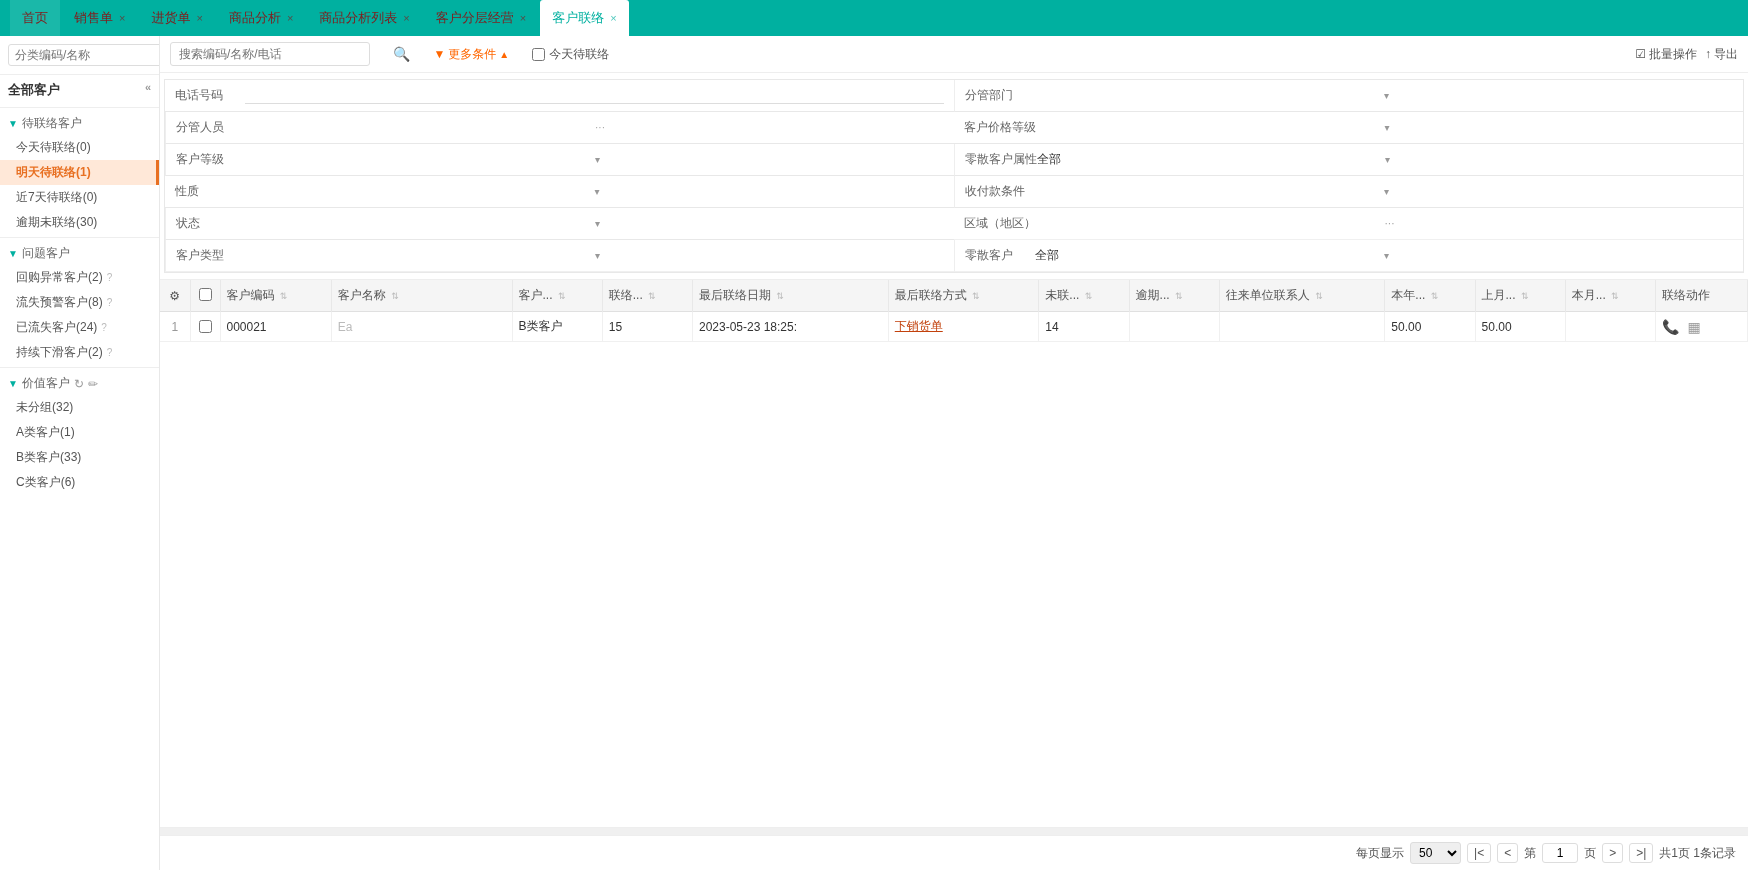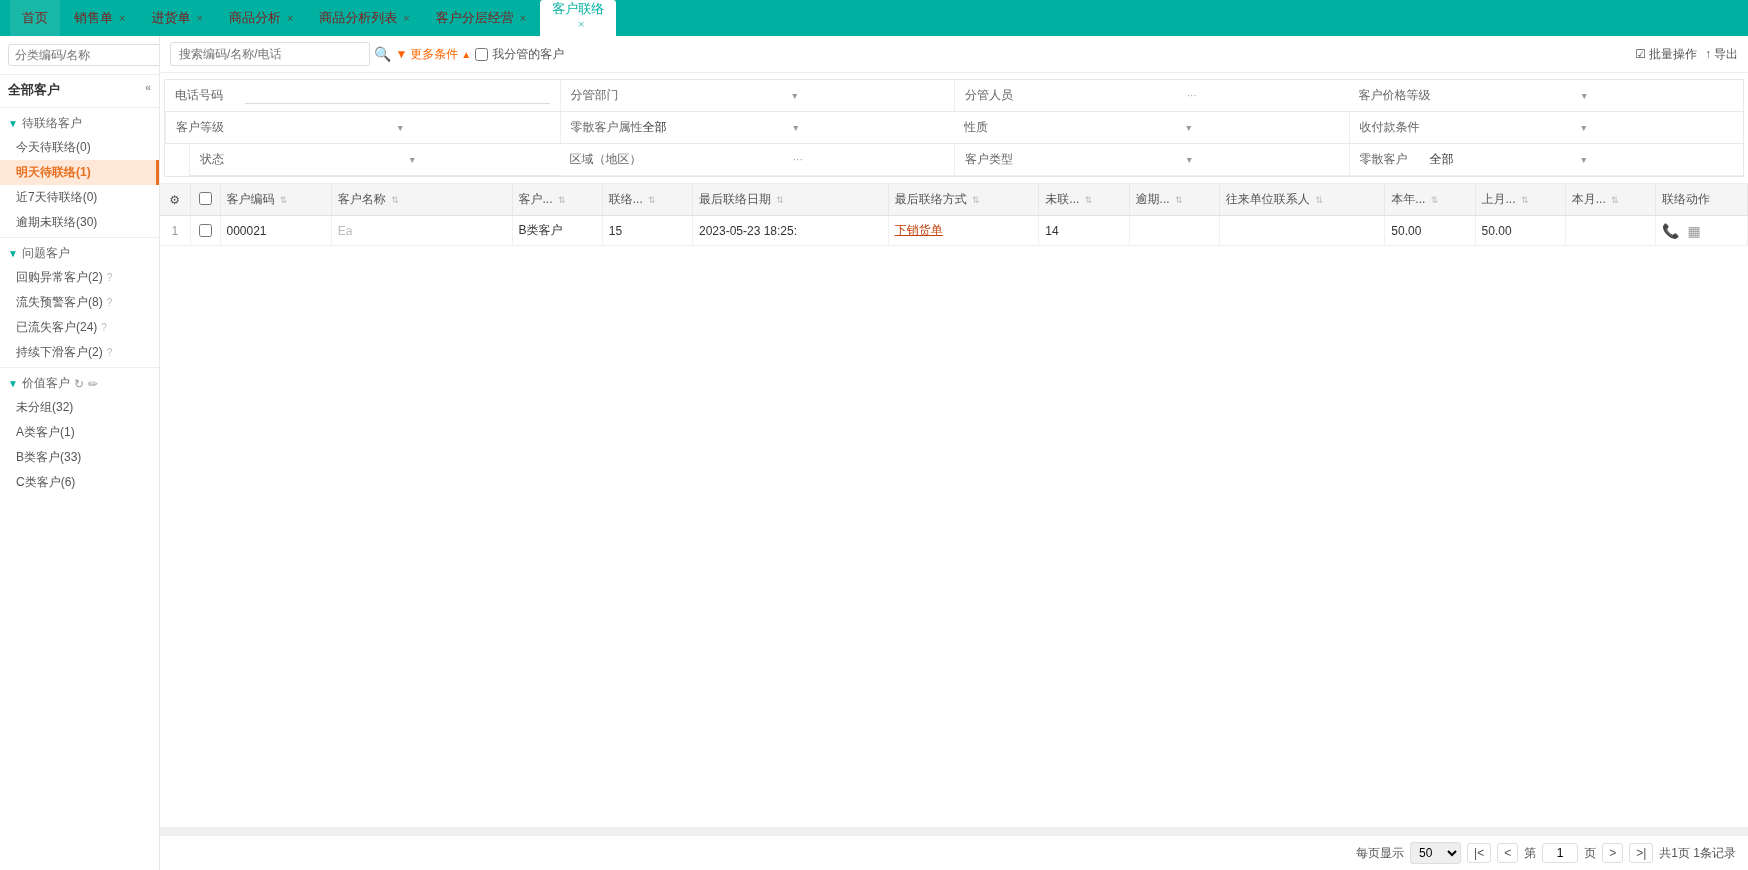--- a/index.html
+++ b/index.html
@@ -1,21 +1,21 @@
 <!DOCTYPE html>
 <html><head>
   <meta charset="utf-8">
   <style>
     * { margin: 0; padding: 0; box-sizing: border-box; }
     body { font-family: 'Microsoft YaHei', Arial, sans-serif; font-size: 12px; background: #f5f5f5; color: #333; overflow-x: hidden; }
 
     
     .top-nav { background: #00b0a0; height: 36px; display: flex; align-items: center; padding: 0 10px; gap: 2px; }
     .nav-item { color: #7f1d1d; padding: 0 12px; height: 36px; display: flex; align-items: center; cursor: pointer; font-size: 13px; white-space: nowrap; }
-    .nav-item.active { background: #fff; color: #00b0a0; border-radius: 3px 3px 0 0; flex-direction: column; }
+    .nav-item.active { background: #fff; color: #00b0a0; border-radius: 3px 3px 0 0; }
     .nav-item .close-x { margin-left: 6px; font-size: 11px; opacity: 0.7; }
     .nav-home { background: rgba(255,255,255,0.1); }
 
     
     .main-layout { display: flex; height: calc(100vh - 36px); }
 
     
     .sidebar { width: 160px; min-width: 160px; background: #fff; border-right: 1px solid #e8e8e8; display: flex; flex-direction: column; overflow-y: auto; }
     .sidebar-search { padding: 8px; display: flex; align-items: center; border-bottom: 1px solid #eee; }
     .sidebar-search input { flex: 1; border: 1px solid #ddd; border-radius: 3px; padding: 3px 6px; font-size: 12px; outline: none; }
@@ -28,21 +28,21 @@
     .sidebar-group-title .arrow { margin-right: 4px; font-size: 10px; color: #00b0a0; }
 
     .sidebar-item { padding: 4px 8px 4px 16px; color: #555; font-size: 12px; cursor: pointer; display: flex; align-items: center; }
     .sidebar-item.active { background: #ffe8d8; color: #e87022; border-right: 3px solid #e87022; font-weight: bold; }
     .sidebar-item .help-icon { margin-left: 4px; color: #bbb; font-size: 10px; }
 
     
     .content-area { flex: 1; display: flex; flex-direction: column; overflow: hidden; }
 
     
-    .toolbar { background: #fff; padding: 6px 10px; display: flex; align-items: center; gap: 4px; border-bottom: 1px solid #eee; }
+    .toolbar { background: #fff; padding: 6px 10px; display: flex; align-items: center; gap: 23px; border-bottom: 1px solid #eee; }
     .search-input { border: 1px solid #ddd; border-radius: 3px; padding: 4px 8px; font-size: 12px; width: 200px; outline: none; }
     .search-btn { background: none; border: none; cursor: pointer; color: #ff6600; font-size: 14px; }
     .filter-btn { display: flex; align-items: center; gap: 3px; color: #ff6600; cursor: pointer; font-size: 12px; border: none; background: none; }
     .filter-btn .arrow { font-size: 10px; }
     .my-customer-check { display: flex; align-items: center; gap: 4px; color: #555; font-size: 12px; cursor: pointer; }
     .toolbar-right { margin-left: auto; display: flex; align-items: center; gap: 8px; }
     .batch-op { display: flex; align-items: center; gap: 3px; color: #555; font-size: 12px; cursor: pointer; }
     .export-btn { display: flex; align-items: center; gap: 3px; color: #555; font-size: 12px; cursor: pointer; }
     .btn-query { background: #ff6600; color: #fff; border: none; border-radius: 3px; padding: 5px 14px; cursor: pointer; font-size: 12px; }
     .btn-setting { background: #ff8c42; color: #fff; border: none; border-radius: 3px; padding: 5px 14px; cursor: pointer; font-size: 12px; }
@@ -195,37 +195,37 @@
     <div class="toolbar">
       <input type="text" class="search-input" placeholder="搜索编码/名称/电话" style="">
       <button class="search-btn">🔍</button>
       <button class="filter-btn">
         <span>▼</span>
         <span>更多条件</span>
         <span class="arrow">▲</span>
       </button>
       <label class="my-customer-check">
         <input type="checkbox" style="">
-        <span>我分管的客户</span>
+        <span>今天待联络</span>
       </label>
       <div class="toolbar-right">
         <div class="batch-op">
           <span>☑</span>
           <span>批量操作</span>
         </div>
         <div class="export-btn">
           <span>↑</span>
           <span>导出</span>
         </div>
       </div>
     </div>
 
     <div class="filter-row-wrapper">
       <div style="display:flex;border:1px solid #e8e8e8;margin:4px;background:#fff;">
-        <div style="flex:1;display:grid;grid-template-columns:1fr 1fr 1fr 1fr;">
+        <div style="flex:1;display:grid;grid-template-columns:1fr 1fr;">
 
           <div class="filter-grid-cell h-divider">
             <span class="f-label">电话号码</span>
             <input type="text" style="">
           </div>
           <div class="filter-grid-cell h-divider" style="border-left:1px solid #eee;">
             <span class="f-label">分管部门</span>
             <div class="select-row">
               <span></span>
               <span class="caret">▾</span>
@@ -268,21 +268,21 @@
               <span class="caret">▾</span>
             </div>
           </div>
           <div class="filter-grid-cell h-divider" style="border-left:1px solid #eee;">
             <span class="f-label">收付款条件</span>
             <div class="select-row">
               <span></span>
               <span class="caret">▾</span>
             </div>
           </div>
-          <div class="filter-grid-cell h-divider" style="border-left:1px solid #eee;margin-left:24px;">
+          <div class="filter-grid-cell h-divider" style="border-left:1px solid #eee;">
             <span class="f-label">状态</span>
             <div class="select-row">
               <span></span>
               <span class="caret">▾</span>
             </div>
           </div>
 
           <div class="filter-grid-cell">
             <span class="f-label">区域（地区）</span>
             <div class="select-row">

